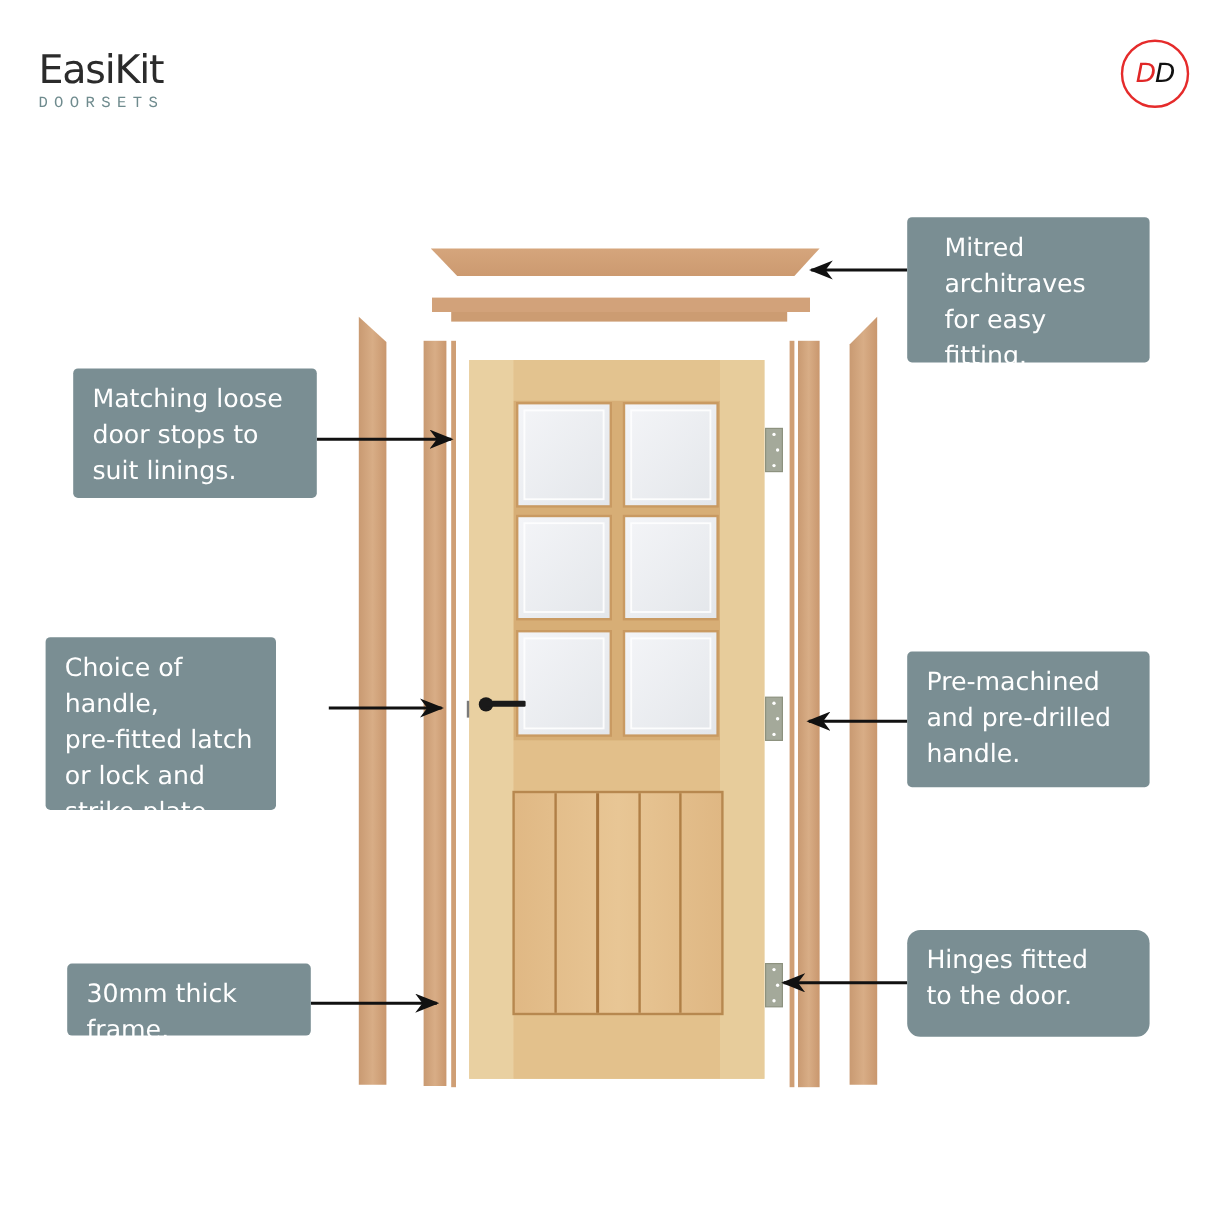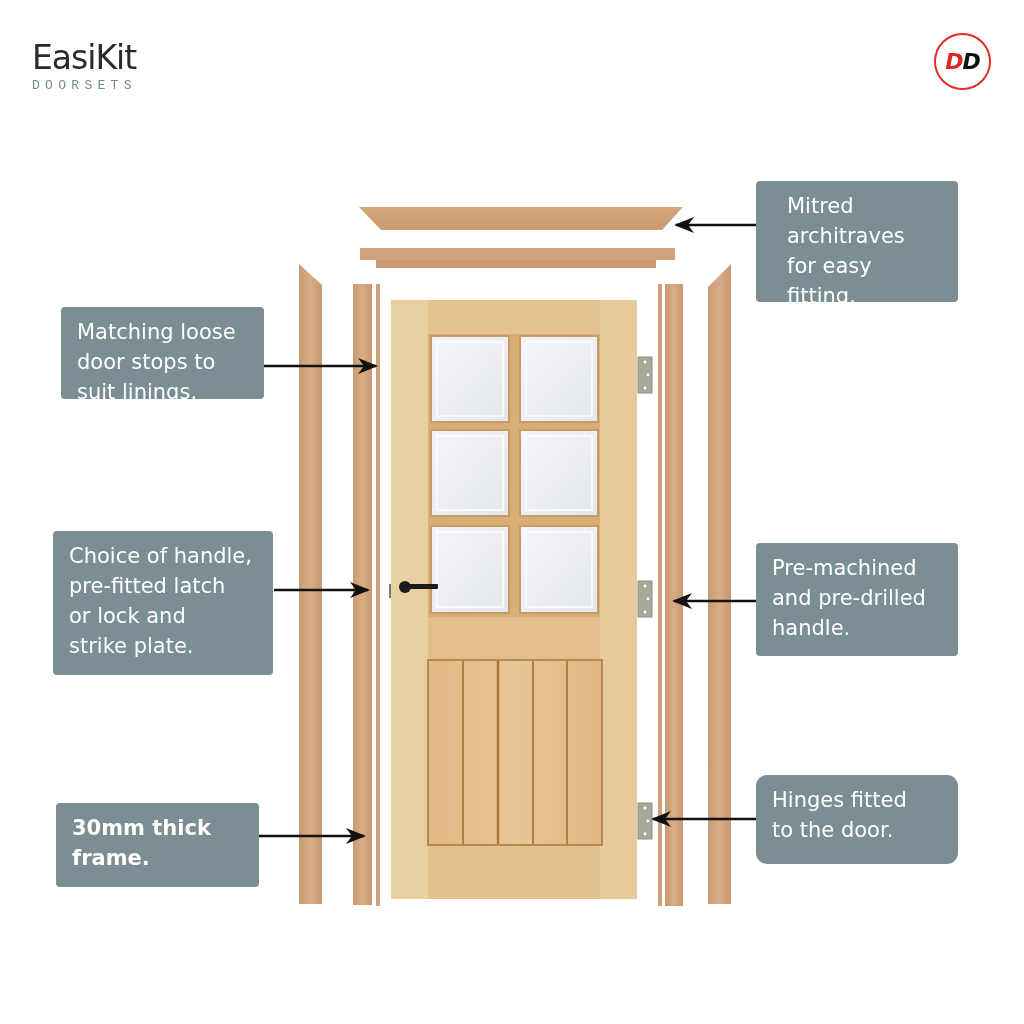--- a/index.html
+++ b/index.html
@@ -4,21 +4,21 @@
 <style>
   * { margin: 0; padding: 0; box-sizing: border-box; }
   html, body { width: 1024px; height: 1024px; background: #ffffff; overflow: hidden; }
   body { position: relative; font-family: "Liberation Sans", "DejaVu Sans", sans-serif; }
 
   .logo { position: absolute; left: 32px; top: 40px; }
   .logo-main { font-family: "DejaVu Sans", sans-serif; font-weight: normal; font-size: 33px; color: #2b2b2b; letter-spacing: -1px; line-height: 36px; }
   .logo-sub { font-family: Liberation Mono, monospace; font-size: 13px; color: #6f8b8e; letter-spacing: 5.3px; line-height: 16px; margin-top: 2px; }
 
   .badge { position: absolute; left: 934px; top: 33px; width: 57px; height: 57px; border: 2px solid #e52b2b; border-radius: 50%; background: #fff; display: flex; align-items: center; justify-content: center; }
-  .badge-text { font-family: "DejaVu Sans", sans-serif; font-weight: bold; font-style: italic; font-size: 22px; letter-spacing: -1px; }
+  .badge-text { font-family: "DejaVu Sans", sans-serif; font-weight: normal; font-style: italic; font-size: 22px; letter-spacing: -1px; }
   .badge-d1 { color: #e02727; }
   .badge-d2 { color: #111; }
 
   .callout { position: absolute; background: #7a8e93; border-radius: 4px; color: #ffffff; font-family: "DejaVu Sans", sans-serif; font-size: 21px; line-height: 30px; padding: 10px 16px; white-space: pre-line; }
 
   .scene { position: absolute; left: 0; top: 0; width: 1024px; height: 1024px; }
 </style>
 </head>
 <body>
 
@@ -158,26 +158,26 @@
     <line x1="274" y1="590" x2="368" y2="590" marker-end="url(#arrowHead)"></line>
     <line x1="756" y1="601" x2="674" y2="601" marker-end="url(#arrowHead)"></line>
     <line x1="259" y1="836" x2="364" y2="836" marker-end="url(#arrowHead)"></line>
     <line x1="756" y1="819" x2="653" y2="819" marker-end="url(#arrowHead)"></line>
   </g>
 </svg>
 
 <div class="callout" style="left:756px; top:181px; width:202px; height:121px;padding-left:31px;">Mitred
 architraves
 for easy fitting.</div>
-<div class="callout" style="left:61px; top:307px; width:203px; height:92px;">Matching loose
+<div class="callout" style="left:61px; top:307px; width:203px; height:108px;">Matching loose
 door stops to
 suit linings.</div>
-<div class="callout" style="left:53px; top:531px; width:220px; height:144px;">Choice of handle,
+<div class="callout" style="left:38px; top:531px; width:192px; height:144px;">Choice of handle,
 pre-fitted latch
 or lock and
 strike plate.</div>
 <div class="callout" style="left:756px; top:543px; width:202px; height:113px;">Pre-machined
 and pre-drilled
 handle.</div>
-<div class="callout" style="left:56px; top:803px; width:203px; height:84px;font-weight:bold;">30mm thick
+<div class="callout" style="left:56px; top:803px; width:203px; height:60px;">30mm thick
 frame.</div>
 <div class="callout" style="left:756px; top:775px; width:202px; height:89px;border-radius:11px;">Hinges fitted
 to the door.</div>
 
 </body></html>

